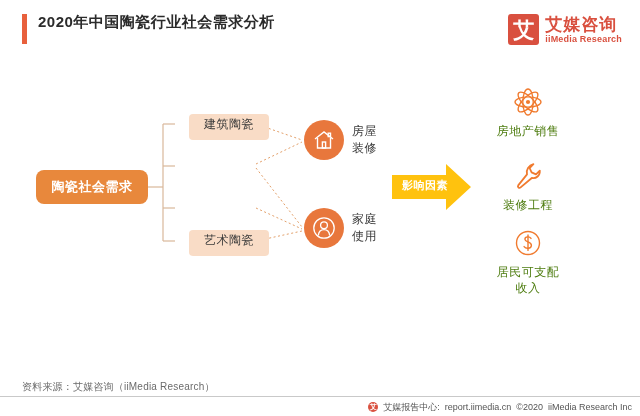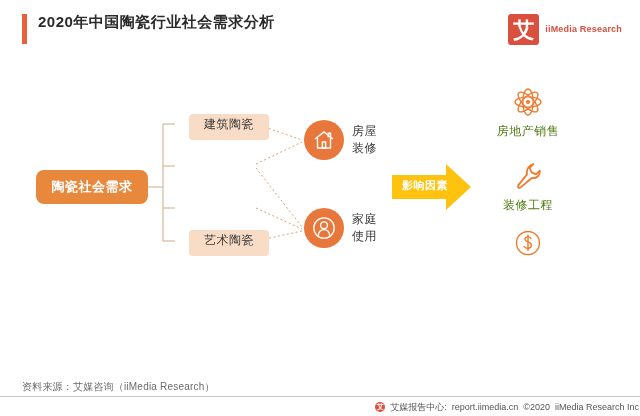--- a/index.html
+++ b/index.html
@@ -198,21 +198,21 @@
   .footer-bar {
     position: absolute;
     left: 0;
     top: 398px;
     width: 640px;
     height: 18px;
     display: flex;
     align-items: center;
     justify-content: flex-end;
     gap: 5px;
-    padding-right: 1px;
+    padding-right: 8px;
     box-sizing: border-box;
     font-size: 9px;
     color: #555555;
   }
   .footer-badge {
     width: 10px;
     height: 10px;
     border-radius: 50%;
     background: #D9503F;
     color: #fff;
@@ -227,20 +227,21 @@
 <body>
 
 <div id="page">
 
   <div class="header-accent"></div>
   <div class="page-title">2020年中国陶瓷行业社会需求分析</div>
 
   <div class="logo">
     <div class="logo-mark">艾</div>
     <div class="logo-text">
+      <div class="logo-cn">艾媒咨询</div>
       <div class="logo-en">iiMedia Research</div>
     </div>
   </div>
 
   <svg class="diagram-svg" viewBox="0 0 640 416">
 
     <path d="M148 187 L163 187" stroke="#D9B79A" stroke-width="1.2" fill="none"></path>
 
     <path d="M163 124 L163 241" stroke="#D9B79A" stroke-width="1.2" fill="none"></path>
 
@@ -320,20 +321,22 @@
   </div>
 
   <div class="factor f2">
     <div class="factor-icon">
       <svg width="30" height="30" viewBox="0 0 30 30" fill="none" stroke="#F07A2E" stroke-width="1.4">
         <circle cx="15" cy="15" r="11.5"></circle>
         <path d="M18 10.4 C17.2 9.2 15.9 8.8 14.6 8.9 C12.9 9 11.9 10 11.9 11.2 C11.9 14.3 18.4 13.3 18.4 17.2 C18.4 18.8 17 20.1 15 20.2 C13.4 20.3 12 19.8 11.1 18.6" stroke-linecap="round"></path>
         <path d="M15 7 L15 22.4" stroke-linecap="round"></path>
       </svg>
     </div>
+    <div class="factor-label">居民可支配
+收入</div>
   </div>
 
   <div class="source-note">资料来源：艾媒咨询（iiMedia Research）</div>
   <div class="footer-rule"></div>
   <div class="footer-bar">
     <div class="footer-badge">艾</div>
     <span class="footer-seg">艾媒报告中心:</span>
     <span class="footer-seg">report.iimedia.cn</span>
     <span class="footer-seg">©2020</span>
     <span class="footer-seg">iiMedia Research Inc</span>

